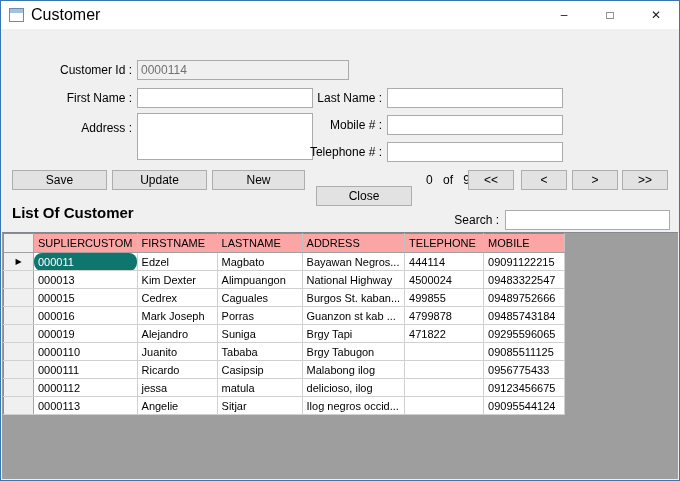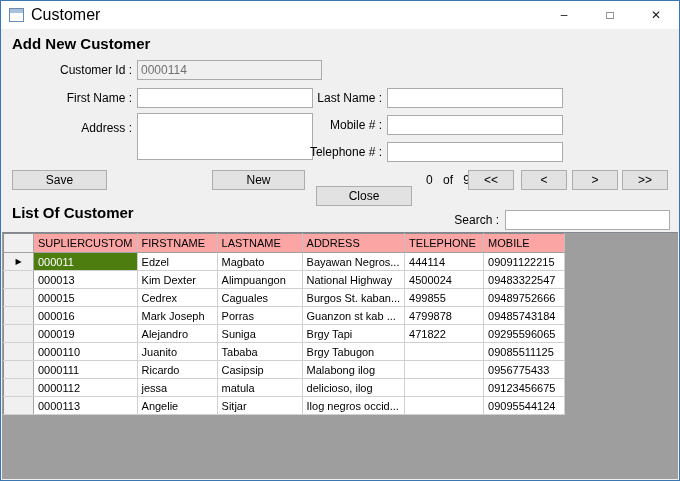--- a/index.html
+++ b/index.html
@@ -26,57 +26,57 @@
 
   .btn { position: absolute; height: 20px; background: #E2E2E2; border: 1px solid #ADADAD; font-family: inherit; font-size: 12px; color: #000; cursor: default; }
 
   .pager { position: absolute; left: 424px; top: 140px; width: 44px; height: 20px; display: flex; justify-content: space-between; align-items: center; font-size: 12px; color: #000; }
 
   .grid-area { position: absolute; left: 0; right: 0; top: 202px; bottom: 0; background: #9E9E9E; border-top: 1px solid #828790; }
   table.grid { border-collapse: collapse; table-layout: fixed; background: #fff; margin-left: 1px; border: 1px solid #8C8C8C; }
   .grid th, .grid td { font-size: 11px; font-weight: normal; text-align: left; padding: 0 4px; height: 18px; border-right: 1px solid #D0D0D0; border-bottom: 1px solid #D0D0D0; overflow: hidden; white-space: nowrap; color: #000; }
   .grid th { background: #fca5a5; border-right: 1px solid #C2C2C2; border-bottom: 1px solid #A0A0A0; height: 19px; }
   .grid th.rowhdr, .grid td.rowhdr { background: #F0F0F0; border-right: 1px solid #A6A6A6; text-align: center; padding: 0; font-size: 8px; color: #000; }
-  .grid td.sel { background: #4d7c0f; color: #fff; }
+  .grid td.sel { background: #0f766e; color: #fff; border-radius: 8px; }
 </style>
 </head>
 <body>
 
 <div class="window">
 
   <div class="titlebar">
     <span class="win-icon"></span>
     <span class="title">Customer</span>
     <div class="winbtns">
       <button class="winbtn">–</button>
       <button class="winbtn">□</button>
       <button class="winbtn">✕</button>
     </div>
   </div>
 
   <div class="body">
 
-    <div class="section-heading" style="left:10px; top:5px;">Add New Customer</div>
 
     <div class="lbl" style="left:30px; top:30px; width:100px;">Customer Id :</div>
-    <input class="tb readonly" style="left: 135px; top: 30px; width: 185px;" readonly="" value="0000114">
+    <input class="tb readonly" style="left: 135px; top: 30px; width: 212px;" readonly="" value="0000114">
 
     <div class="lbl" style="left:30px; top:58px; width:100px;">First Name :</div>
     <input class="tb" style="left: 135px; top: 58px; width: 176px;" value="">
     <div class="lbl" style="left:280px; top:58px; width:100px;">Last Name :</div>
     <input class="tb" style="left: 385px; top: 58px; width: 176px;" value="">
 
     <div class="lbl" style="left:30px; top:88px; width:100px;">Address :</div>
     <textarea class="tb" style="left: 135px; top: 83px; width: 176px;"></textarea>
     <div class="lbl" style="left:280px; top:85px; width:100px;">Mobile # :</div>
     <input class="tb" style="left: 385px; top: 85px; width: 176px;" value="">
     <div class="lbl" style="left:280px; top:112px; width:100px;">Telephone # :</div>
     <input class="tb" style="left: 385px; top: 112px; width: 176px;" value="">
 
     <button class="btn" style="left:10px;  top:140px; width:95px;text-align:center;">Save</button>
+    <button class="btn" style="left:110px; top:140px; width:95px;">Update</button>
     <button class="btn" style="left:210px; top:140px; width:93px;">New</button>
     <button class="btn" style="left:314px; top:156px; width:96px;">Close</button>
 
     <div class="pager">
       <span>0</span>
       <span>of</span>
       <span>9</span>
     </div>
     <button class="btn" style="left:466px; top:140px; width:46px;">&lt;&lt;</button>
     <button class="btn" style="left:519px; top:140px; width:46px;">&lt;</button>

